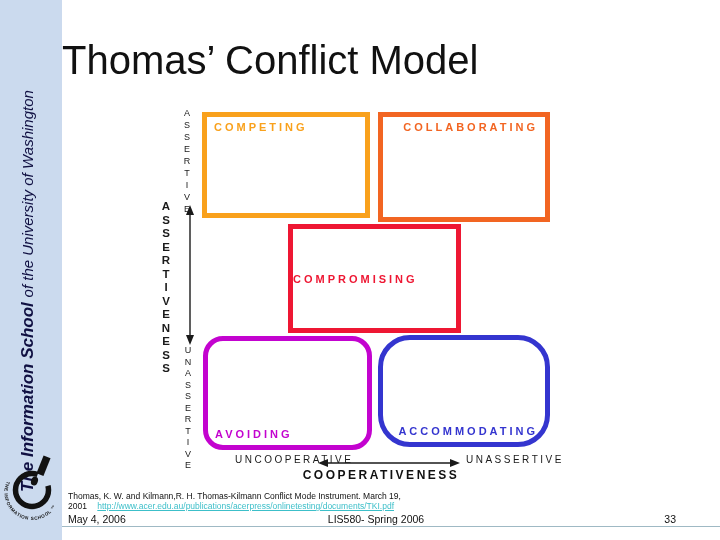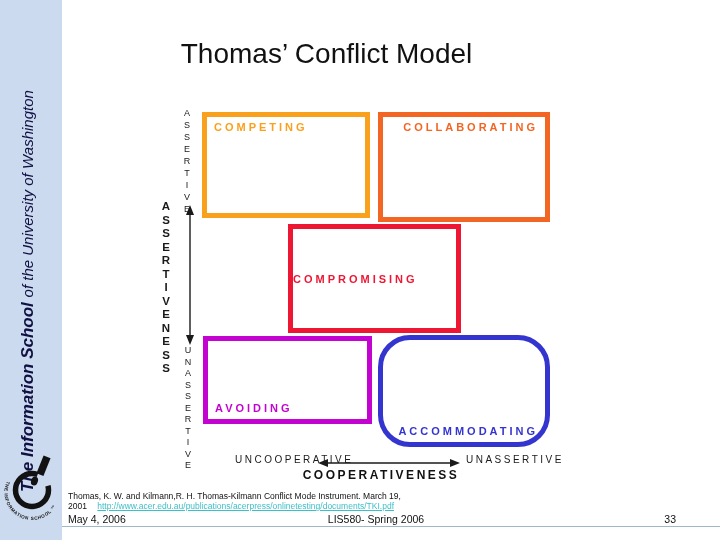--- a/index.html
+++ b/index.html
@@ -9,31 +9,31 @@
 
   
   .sidebar{position:absolute;left:0;top:0;width:62px;height:540px;background:#CBDAEE;}
   .sidebar-text{position:absolute;left:18px;top:492px;transform:rotate(-90deg);
     transform-origin:0 0;white-space:nowrap;color:#101042;}
   .sidebar-text .brand-bold{font-weight:bold;font-style:italic;font-size:17px;}
   .sidebar-text .brand-rest{font-style:italic;font-size:15px;}
   .logo{position:absolute;left:1px;top:450px;}
 
   
-  .title{position:absolute;left:62px;top:38px;width:529px;text-align:center;
-    font-size:28px;color:#111;letter-spacing:0px;}
+  .title{position:absolute;left:62px;top:38px;width:529px;
+    font-size:40px;color:#111;letter-spacing:0px;}
 
   
   .qbox{position:absolute;background:#fff;border:5px solid #b91c1c;box-sizing:border-box;}
   .qlabel{position:absolute;font-weight:bold;font-size:11px;letter-spacing:3px;white-space:nowrap;}
   .box-competing   {left:202px;top:112px;width:168px;height:106px;}
   .box-collaborating{left:378px;top:112px;width:172px;height:110px;}
   .box-compromising{left:288px;top:224px;width:173px;height:109px;display:flex;
                     align-items:center;justify-content:flex-start;}
-  .box-avoiding    {left:203px;top:336px;width:169px;height:88px;}
+  .box-avoiding    {left:203px;top:336px;width:169px;height:114px;border-radius:20px;}
   .box-accommodating{left:378px;top:335px;width:172px;height:112px;border-radius:32px;}
   .pos-tl{top:4px;left:7px;}  .pos-tr{top:4px;right:7px;}
   .pos-bl{bottom:5px;left:7px;} .pos-br{bottom:5px;right:7px;}
 
   
   .vstack{position:absolute;writing-mode:vertical-rl;text-orientation:upright;
     color:#1a1a1a;white-space:nowrap;}
   .v-assertive  {left:182px;top:108px;font-size:9px;letter-spacing:2px;}
   .v-unassertive{left:183px;top:345px;font-size:9px;letter-spacing:1.5px;}
   .v-assertiveness{left:160px;top:200px;font-size:11.5px;font-weight:bold;letter-spacing:1.5px;}

